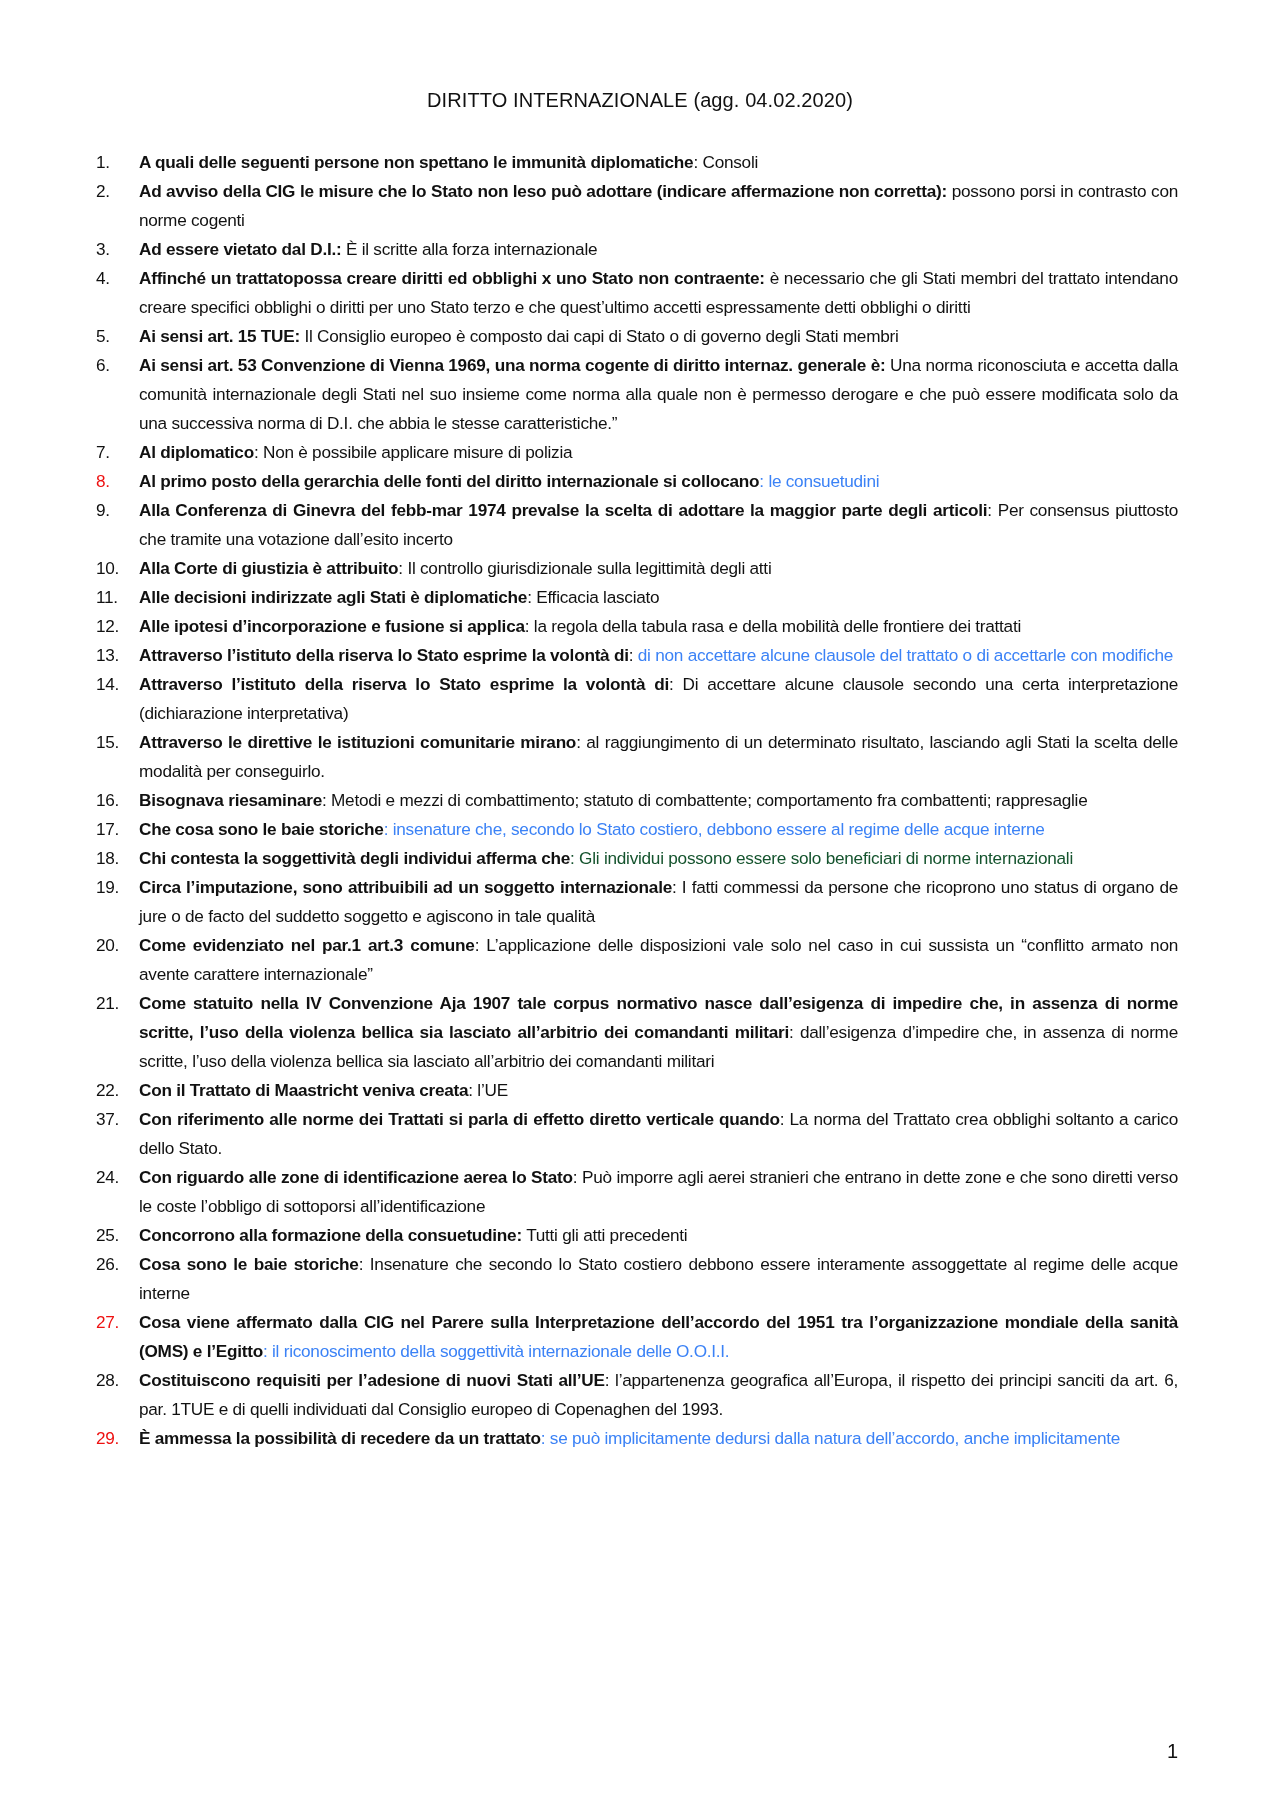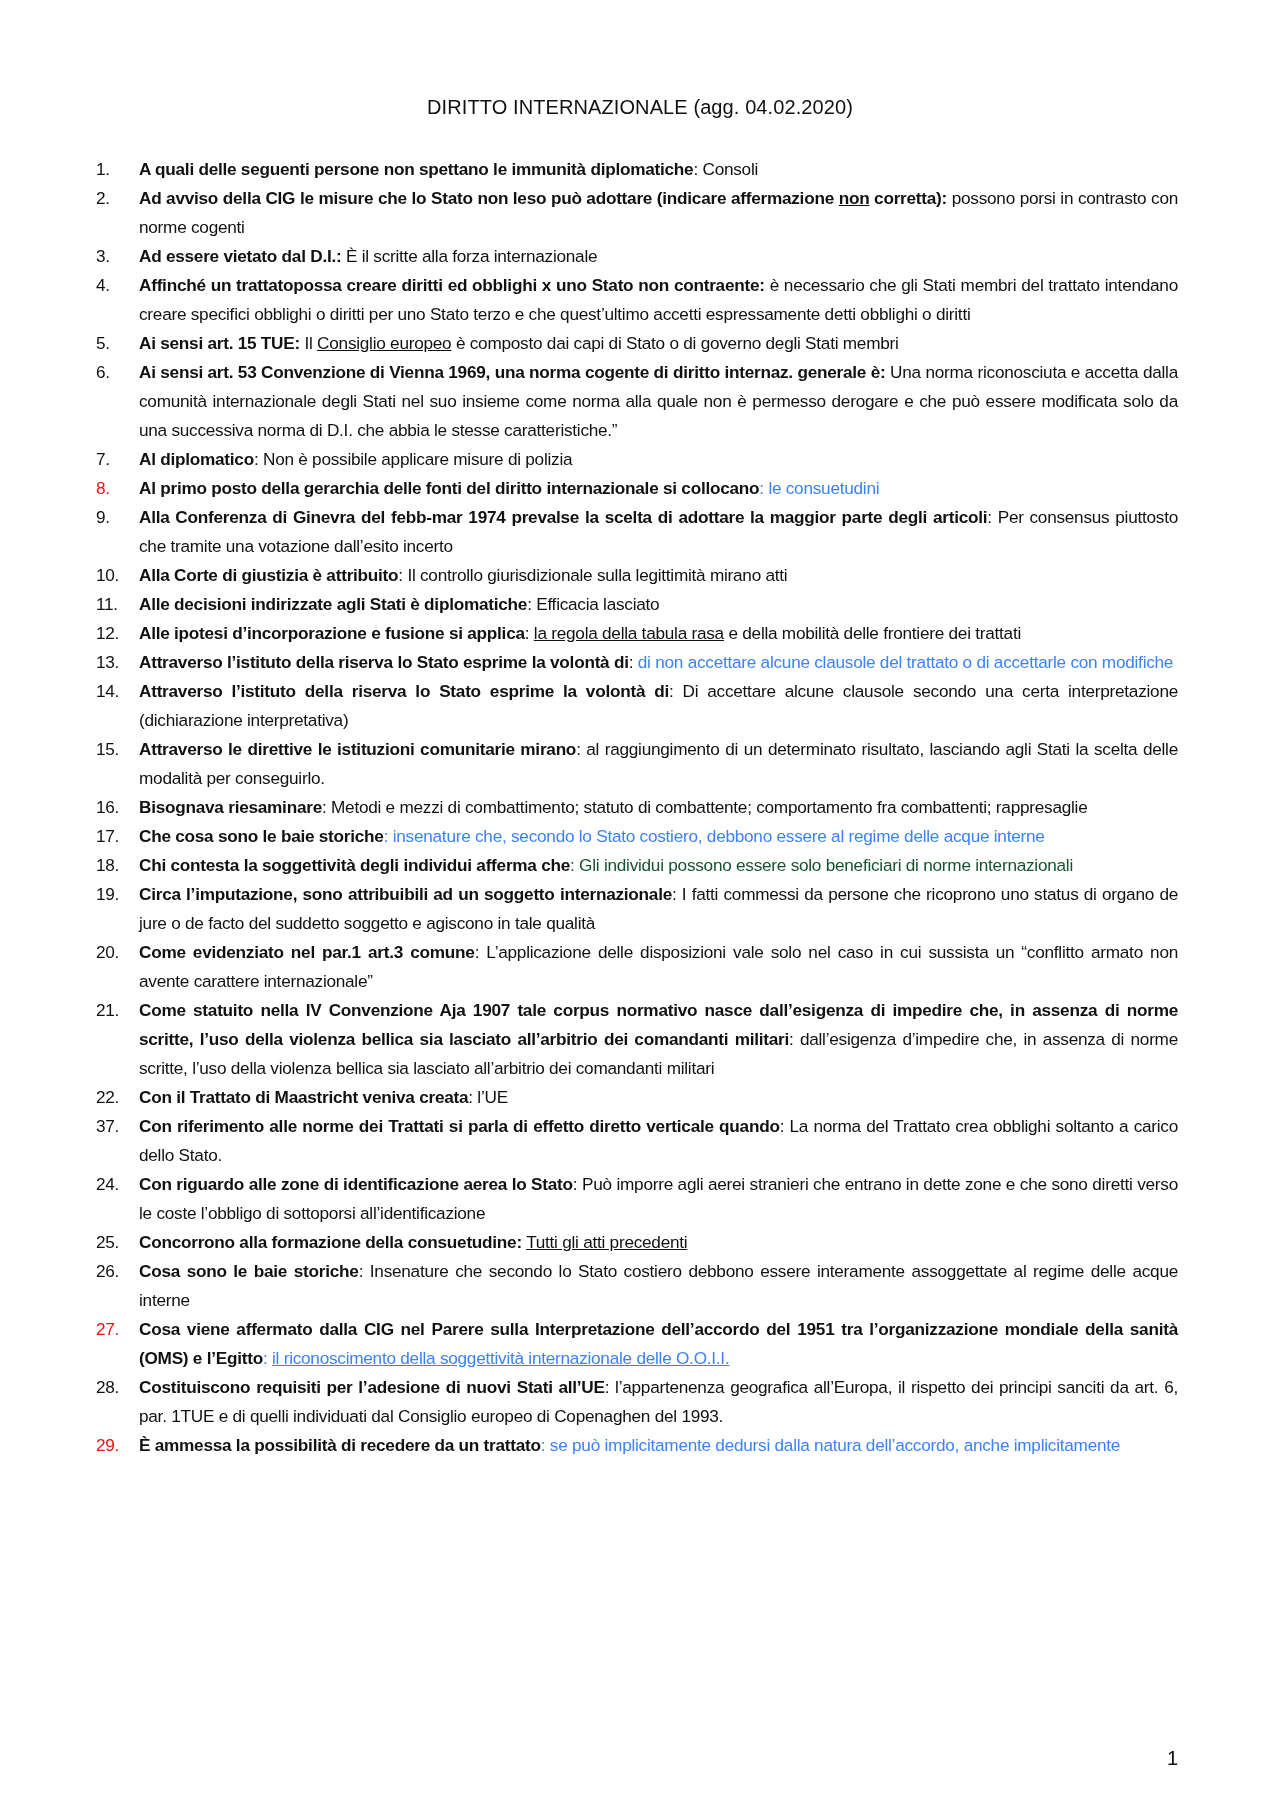--- a/index.html
+++ b/index.html
@@ -1,18 +1,18 @@
 <!DOCTYPE html>
 <html><head>
 <meta charset="utf-8">
 <style>
   html, body { margin: 0; padding: 0; background: #ffffff; }
   body { width: 1280px; height: 1811px; position: relative; overflow: hidden; }
   .page {
-    position: absolute; left: 0; top: 14px; width: 1280px; height: 1352px;
+    position: absolute; left: 0; top: 7px; width: 1280px; height: 1352px;
     font-family: "Liberation Sans", "DejaVu Sans", sans-serif;
     color: #111; background: #fff;
   }
   .title {
     position: absolute; top: 82px; left: 0; width: 1280px; text-align: center;
     font-size: 20px; letter-spacing: 0.1px; color: #111;
   }
   .list {
     position: absolute; top: 141px; left: 96px; width: 1082px;
     margin: 0; padding: 0; list-style: none;
@@ -20,21 +20,21 @@
   .item {
     position: relative; padding-left: 43px;
     font-size: 17.2px; line-height: 29px; text-align: justify;
     letter-spacing: -0.25px;
   }
   .num { position: absolute; left: 0; top: 0; font-weight: normal; }
   .num.red { color: #ee1111; }
   .q { font-weight: bold; margin-top: 7px; }
   .a.red { color: #3b82f6; }
   .a.blue { color: #14532d; }
-  .u { text-decoration: underline; }
+  .u { }
   .pagenum {
     position: absolute; top: 1733px; right: 102px; font-size: 20px; color: #111;
   }
 </style>
 </head>
 <body>
 
 <div class="page">
   <div class="title">DIRITTO INTERNAZIONALE (agg. 04.02.2020)</div>
 
@@ -70,21 +70,21 @@
 
     <li class="item">
       <span class="num red">8.</span><span class="q">Al primo posto della gerarchia delle fonti del diritto internazionale si collocano</span><span class="a red">: le consuetudini</span>
     </li>
 
     <li class="item">
       <span class="num">9.</span><span class="q">Alla Conferenza di Ginevra del febb-mar 1974 prevalse la scelta di adottare la maggior parte degli articoli</span><span class="a">: Per consensus piuttosto che tramite una votazione dall’esito incerto</span>
     </li>
 
     <li class="item">
-      <span class="num">10.</span><span class="q">Alla Corte di giustizia è attribuito</span><span class="a">: Il controllo giurisdizionale sulla legittimità mirano atti</span>
+      <span class="num">10.</span><span class="q">Alla Corte di giustizia è attribuito</span><span class="a">: Il controllo giurisdizionale sulla legittimità degli atti</span>
     </li>
 
     <li class="item">
       <span class="num">11.</span><span class="q">Alle decisioni indirizzate agli Stati è diplomatiche</span><span class="a">: Efficacia lasciato</span>
     </li>
 
     <li class="item">
       <span class="num">12.</span><span class="q">Alle ipotesi d’incorporazione e fusione si applica</span><span class="a">: </span><span class="a u">la regola della tabula rasa</span><span class="a"> e della mobilità delle frontiere dei trattati</span>
     </li>
 

